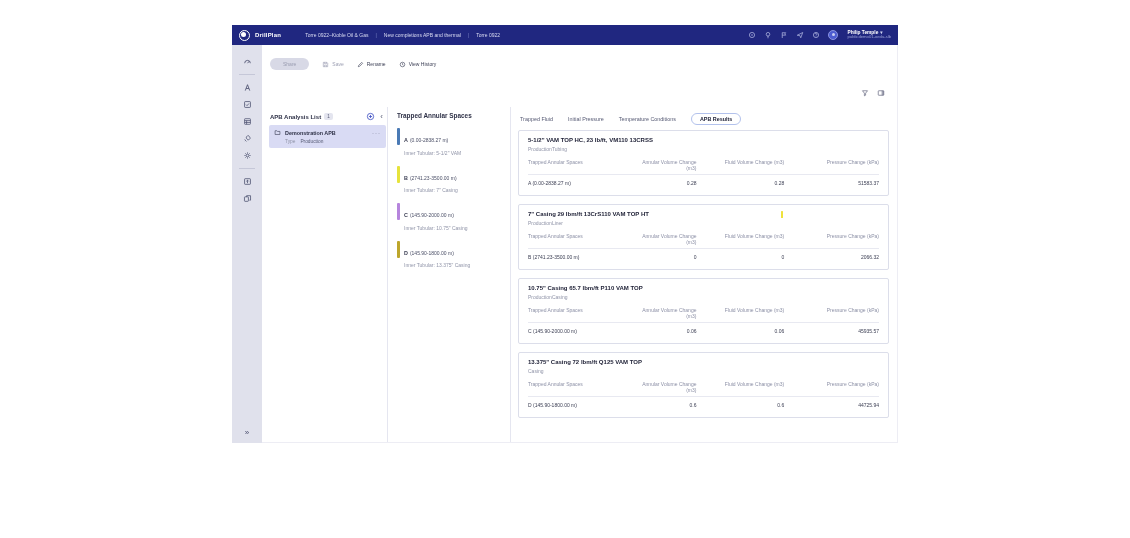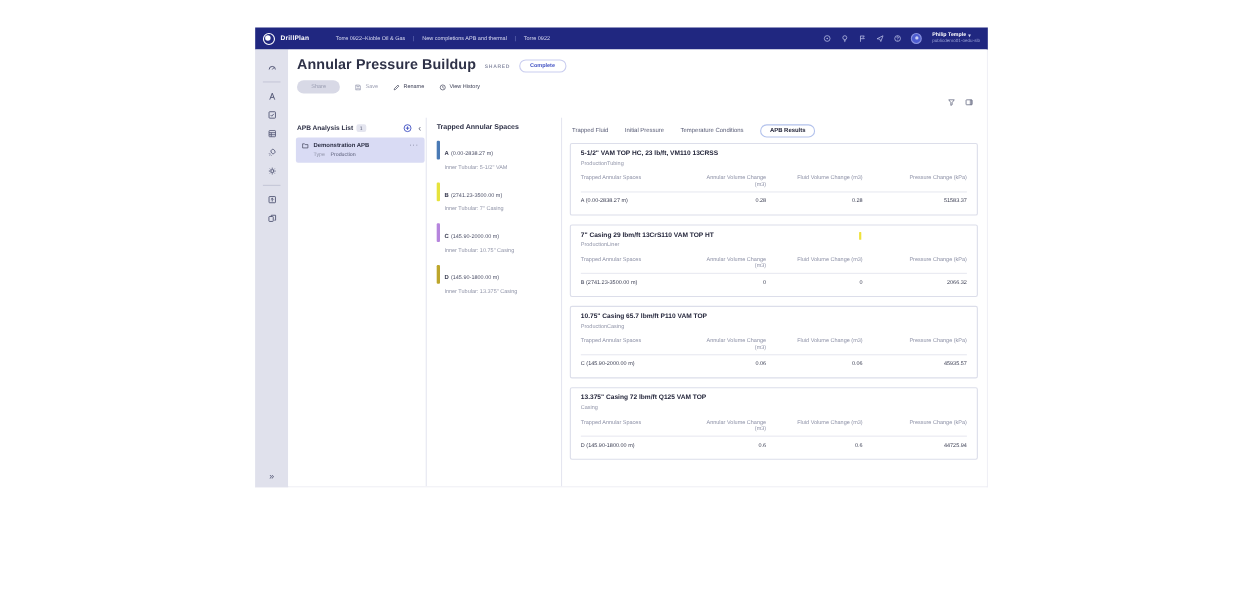--- a/index.html
+++ b/index.html
@@ -170,25 +170,20 @@
     <svg class="rail-icon" viewBox="0 0 16 16" fill="none" stroke="currentColor" stroke-width="1.4">
       <rect x="2.6" y="5" width="7" height="8" rx="1"></rect>
         <path d="M6.4 5V3h7v8h-2"></path>
     </svg>
     <div class="rail-bottom">»</div>
   </div>
 
   <div class="main">
 
     <div class="pagehead">
-      <div class="titlerow">
-        <span class="pagetitle">Annular Pressure Buildup</span>
-        <span class="shared">SHARED</span>
-        <span class="complete-pill">Complete</span>
-      </div>
       <div class="actions">
         <button class="share-btn">Share</button>
         <span class="act dim">
           <svg viewBox="0 0 16 16" fill="none" stroke="currentColor" stroke-width="1.4">
               <path d="M3 3h8l2 2v8H3z"></path>
               <path d="M5.5 3v3h5V3M5.5 13V9.5h5V13"></path>
             </svg>
           <span>Save</span>
         </span>
         <span class="act">

